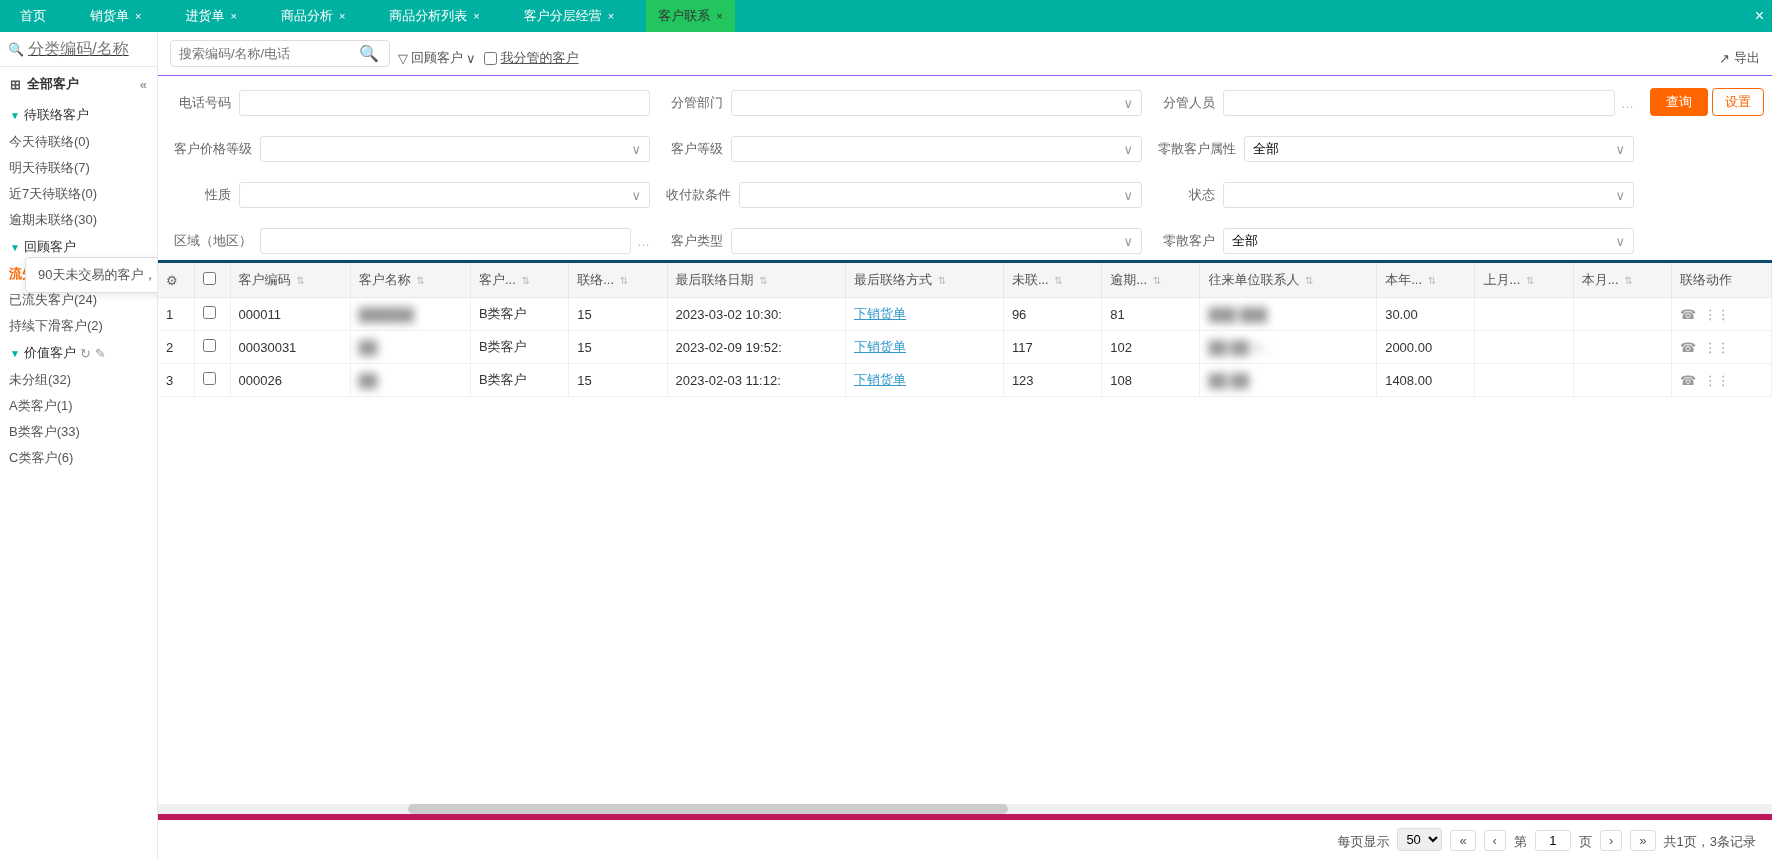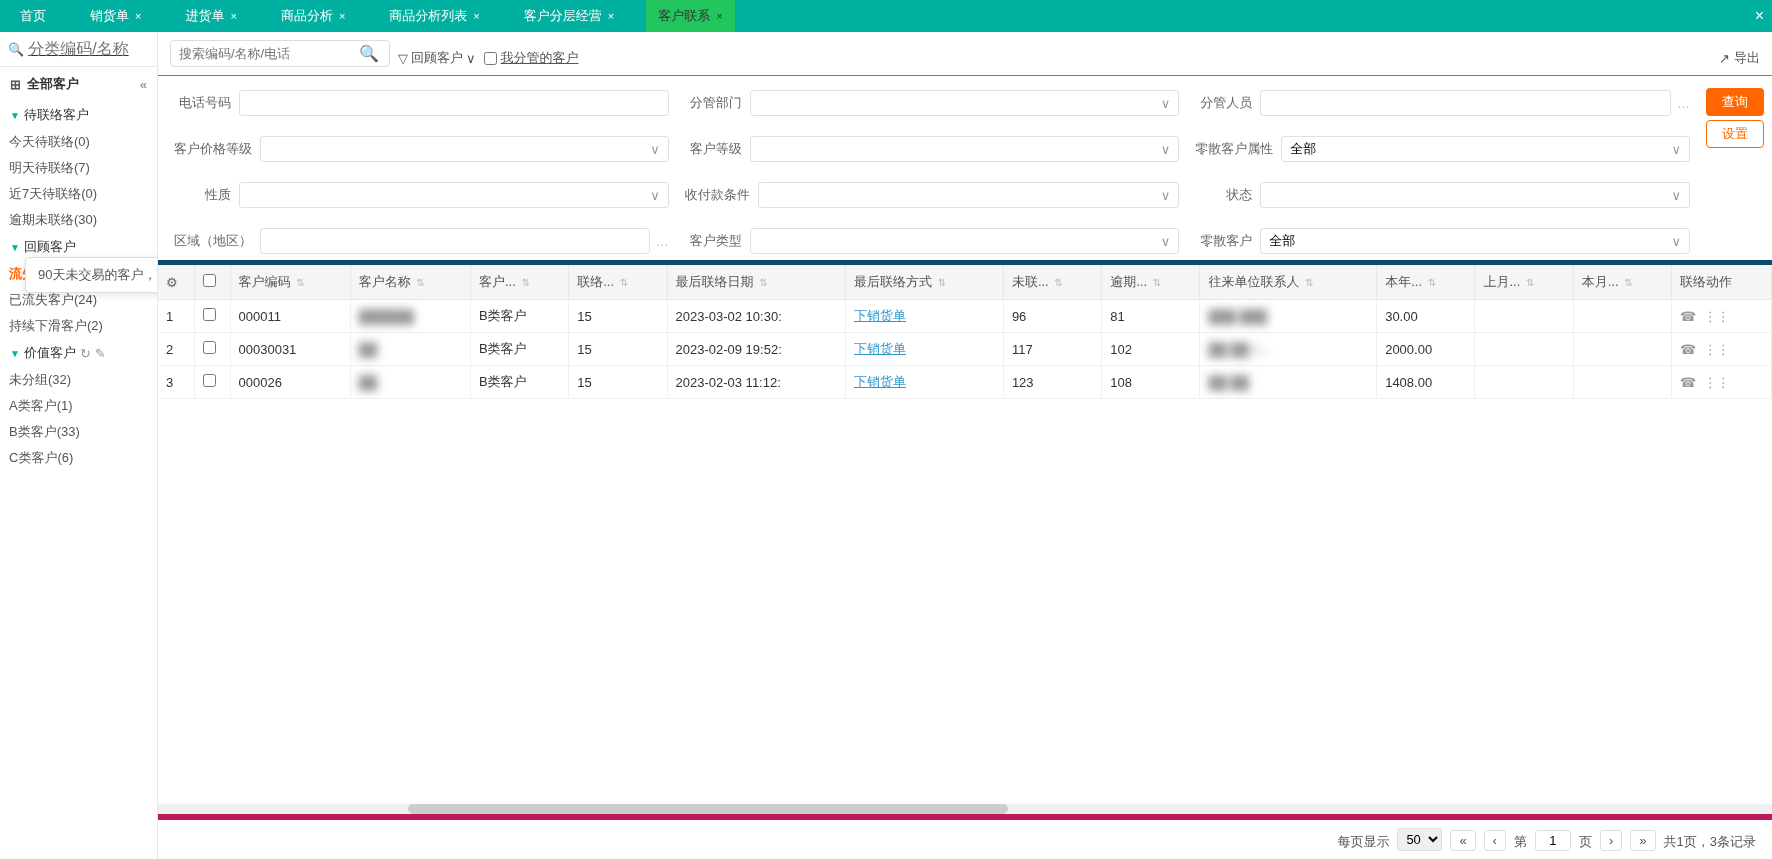--- a/index.html
+++ b/index.html
@@ -316,21 +316,21 @@
       position: absolute;
       left: 250px;
       width: 600px;
       height: 10px;
       background: #ccc;
       border-radius: 5px;
     }
 
     .filter-container {
       background: white;
-      border-bottom: 5px solid #0c4a6e;
+      border-bottom: 3px solid #0c4a6e;
     }
 
     .filter-grid {
       display: grid;
       grid-template-columns: 1fr 1fr 1fr;
       gap: 0;
       padding: 8px 8px 0 8px;
     }
     .filter-cell {
       display: flex;
@@ -608,21 +608,21 @@
               <span class="filter-cell-label">零散客户</span>
               <div class="filter-cell-control">
                 <div class="f-select">
                   <span>全部</span>
                   <span class="f-select-arrow">∨</span>
                 </div>
               </div>
             </div>
           </div>
         </div>
-        <div style="padding: 12px 8px 0 0; display:flex; flex-direction:column; gap:4px;">
+        <div style="padding: 12px 8px 0 0; display:flex; flex-direction:row; gap:4px;">
           <button class="query-btn">查询</button>
           <button class="settings-btn">设置</button>
         </div>
       </div>
     </div>
 
     <div class="table-area">
       <table>
         <thead>
           <tr>

